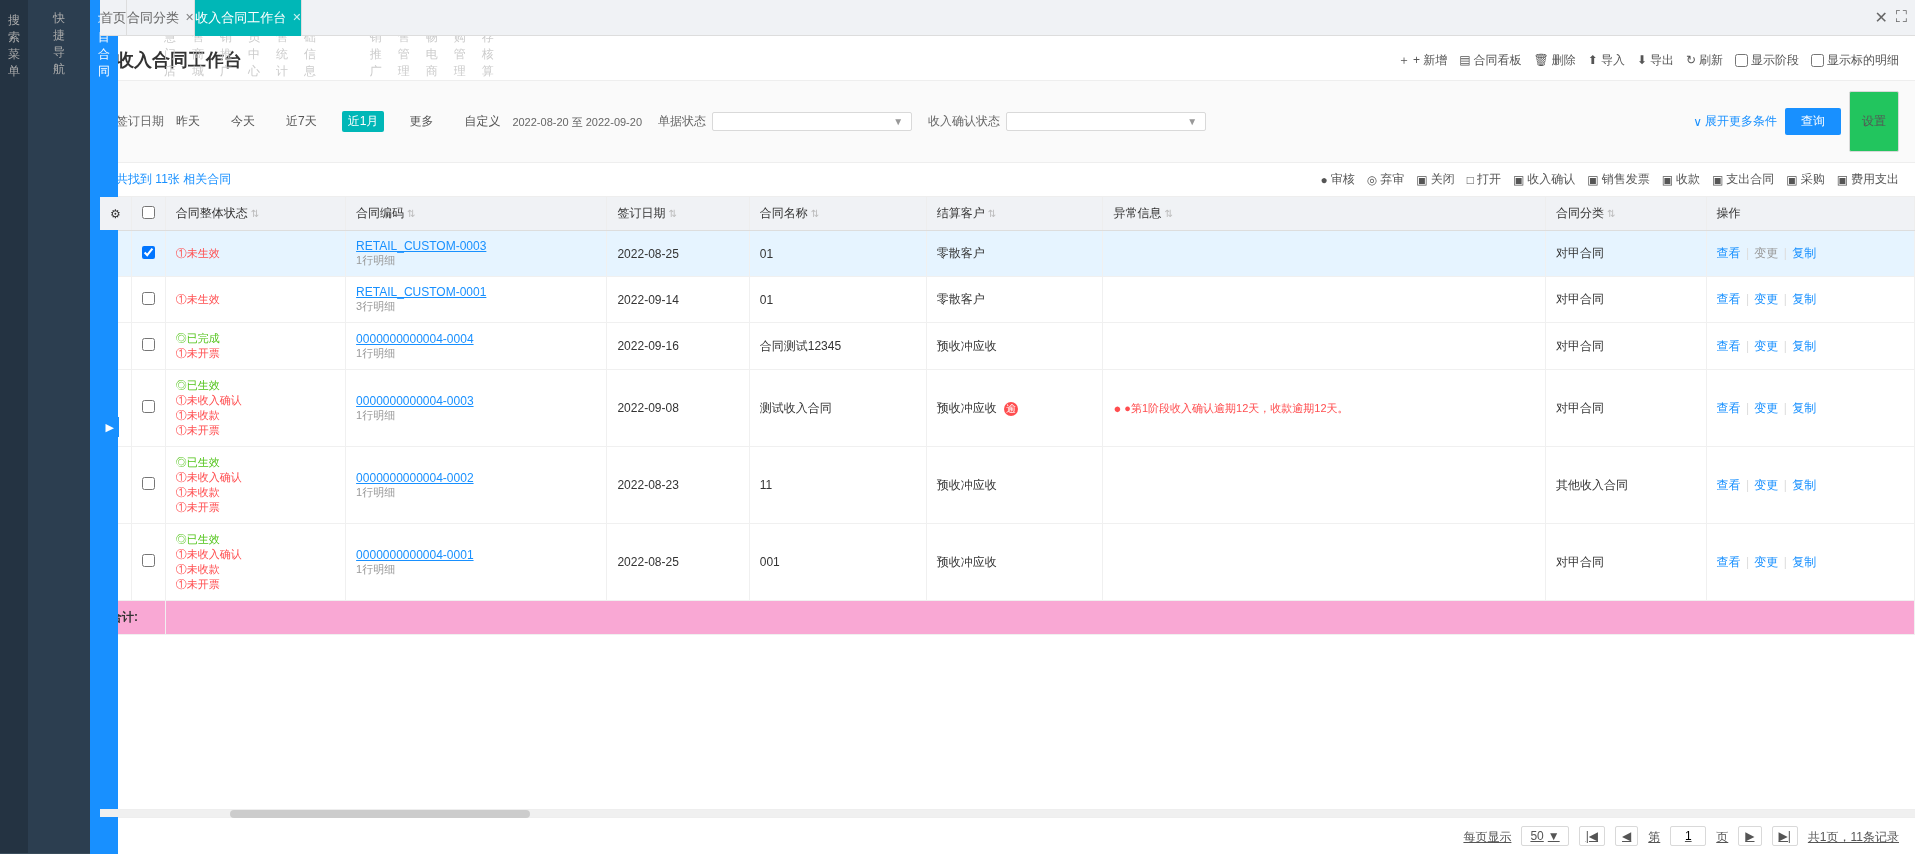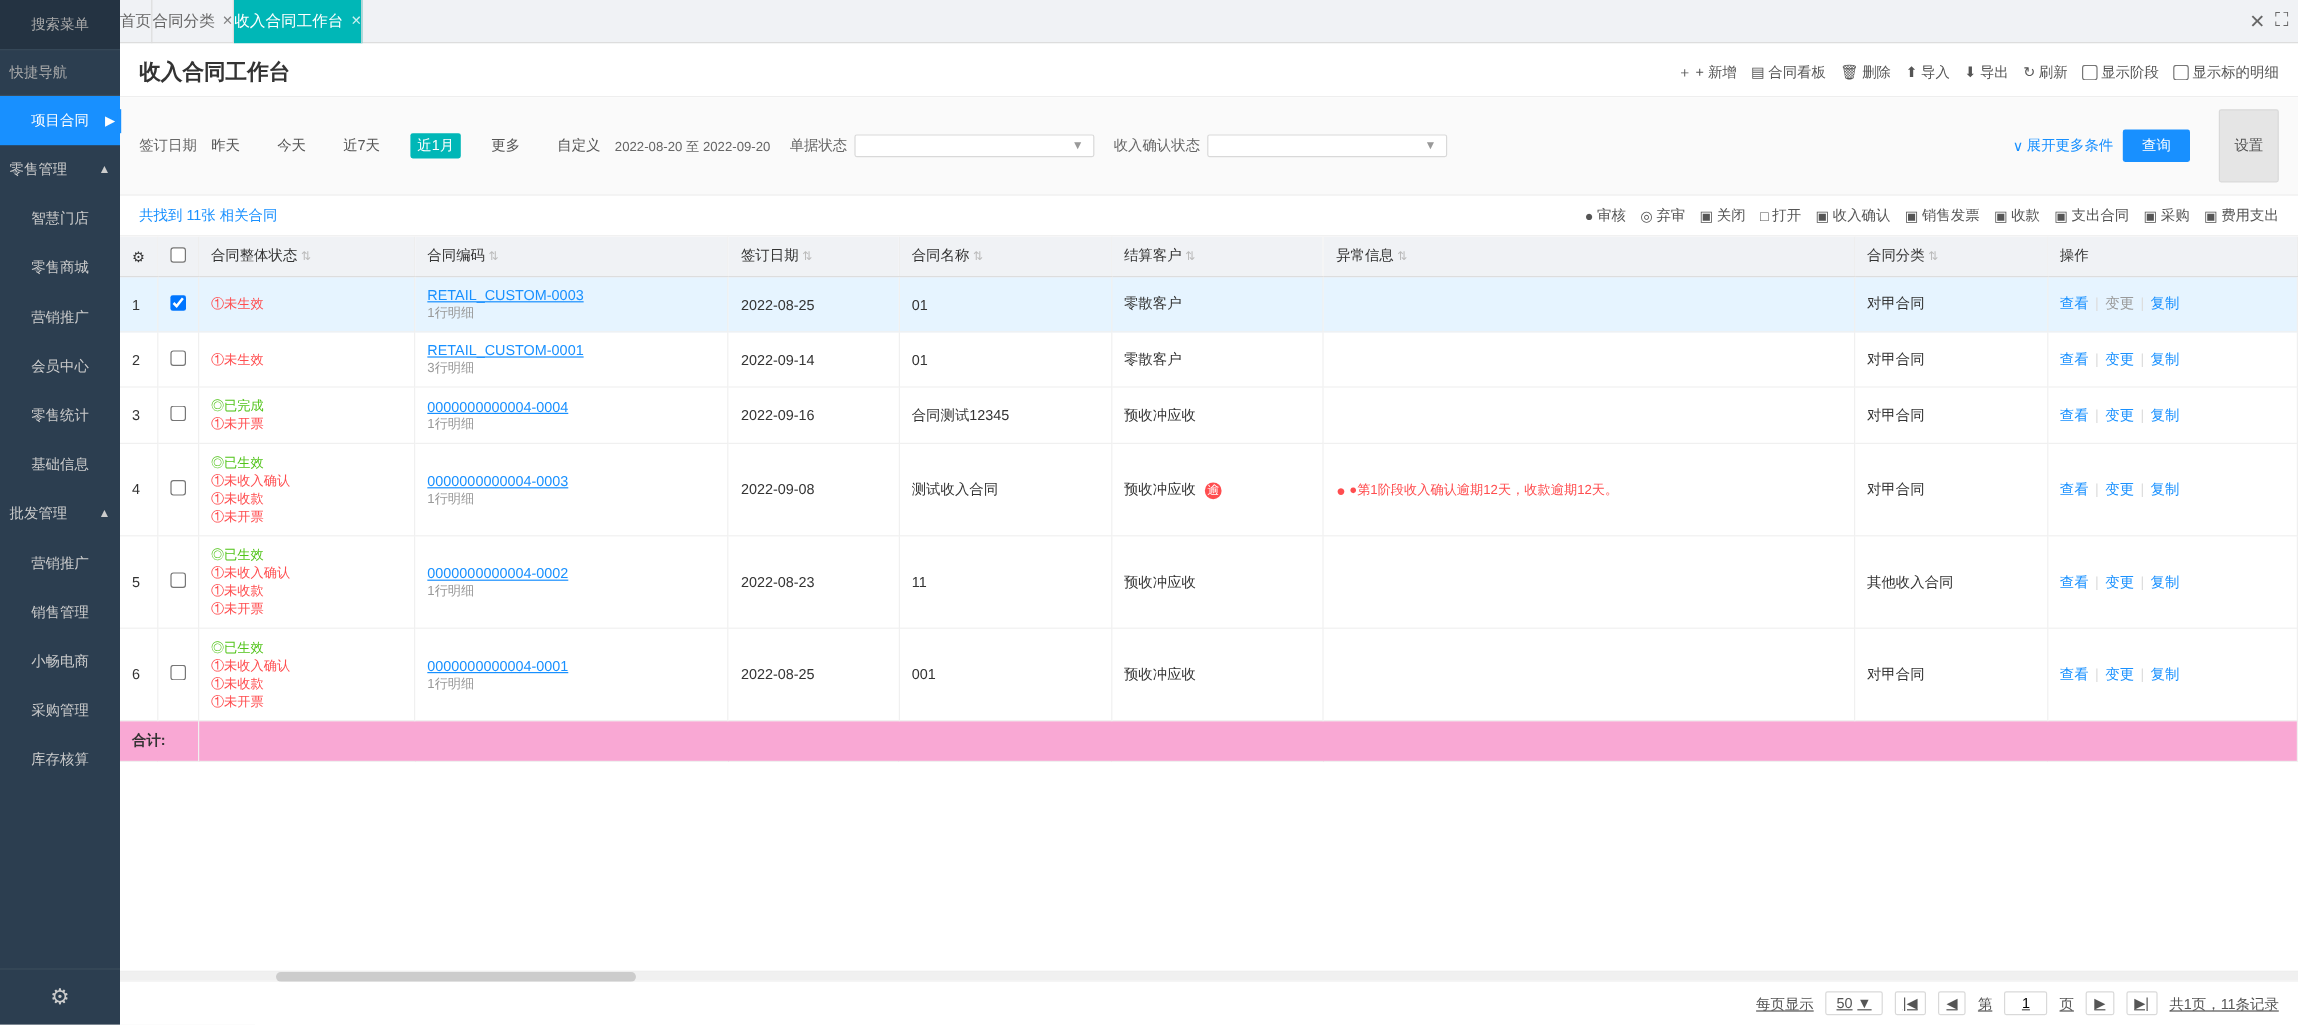--- a/index.html
+++ b/index.html
@@ -1,21 +1,21 @@
 <!DOCTYPE html>
 <html><head>
   <meta charset="utf-8">
   <style>
     * { box-sizing: border-box; margin: 0; padding: 0; }
     body { font-family: "Microsoft YaHei", Arial, sans-serif; font-size: 12px; background: #f5f5f5; color: #333; height: 854px; overflow: hidden; display: flex; }
 
     
-    .sidebar { width: 100px; background: #2c3e50; color: #ccc; display: flex; flex-direction: column; height: 854px; flex-shrink: 0; }
+    .sidebar { width: 100px; background: #2c3e50; color: #ccc; display: flex; flex-direction: row; height: 854px; flex-shrink: 0; }
     .sidebar-search { padding: 12px 8px; background: #243342; color: #aaa; text-align: center; font-size: 12px; cursor: pointer; border-bottom: 1px solid #3a4d5c; }
-    .sidebar-nav { padding: 10px 8px; color: #aaa; font-size: 12px; cursor: pointer; border-bottom: 1px solid #3a4d5c; }
+    .sidebar-nav { padding: 10px 25px; color: #aaa; font-size: 12px; cursor: pointer; border-bottom: 1px solid #3a4d5c; }
     .sidebar-item { padding: 12px 8px; color: #ccc; font-size: 12px; cursor: pointer; text-align: center; position: relative; }
     .sidebar-item.active { background: #1890ff; color: #fff; }
     .sidebar-item.active::after { content: ''; position: absolute; right: -1px; top: 50%; transform: translateY(-50%); width: 3px; height: 20px; background: #1890ff; }
     .sidebar-item-with-arrow { display: flex; justify-content: space-between; align-items: center; padding: 12px 8px; color: #ccc; cursor: pointer; }
     .sidebar-item-with-arrow .arrow { font-size: 10px; }
     .sidebar-bottom { margin-top: auto; padding: 12px 8px; text-align: center; border-top: 1px solid #3a4d5c; }
 
     
     .main { flex: 1; display: flex; flex-direction: column; background: #fff; overflow: hidden; }
 
@@ -43,21 +43,21 @@
     .search-group { display: flex; align-items: center; gap: 6px; }
     .search-label { color: #666; font-size: 12px; white-space: nowrap; }
     .date-btns { display: flex; gap: 19px; align-items: center; }
     .date-btn { padding: 2px 6px; cursor: pointer; color: #555; font-size: 12px; border: none; background: none; }
     .date-btn.active { background: #00b7b7; color: #fff; border-radius: 2px; padding: 2px 6px; }
     .date-range { color: #666; font-size: 11px; margin-top: 2px; }
     .search-select { display: flex; align-items: center; gap: 4px; border: 1px solid #d9d9d9; padding: 3px 8px; border-radius: 2px; min-width: 160px; background: #fff; cursor: pointer; }
     .search-select-arrow { font-size: 10px; color: #999; margin-left: auto; }
     .expand-btn { color: #1890ff; cursor: pointer; font-size: 12px; display: flex; align-items: center; gap: 3px; }
     .query-btn { background: #1890ff; color: #fff; border: none; padding: 5px 16px; border-radius: 2px; cursor: pointer; font-size: 12px; }
-    .setting-btn { background: #e5e5e5; border: 1px solid #d9d9d9; color: #555; padding: 21px 12px; border-radius: 2px; cursor: pointer; font-size: 12px; margin-left: 16px; }
+    .setting-btn { background: #22c55e; border: 1px solid #d9d9d9; color: #555; padding: 21px 12px; border-radius: 2px; cursor: pointer; font-size: 12px; }
 
     
     .table-actions { padding: 8px 16px; display: flex; align-items: center; justify-content: space-between; border-bottom: 1px solid #eee; }
     .record-count { font-size: 12px; color: #666; }
     .record-count span { color: #1890ff; }
     .action-btns { display: flex; gap: 12px; align-items: center; }
     .action-btn { display: flex; align-items: center; gap: 3px; cursor: pointer; color: #555; font-size: 12px; }
 
     
     .table-container { flex: 1; overflow: auto; }

